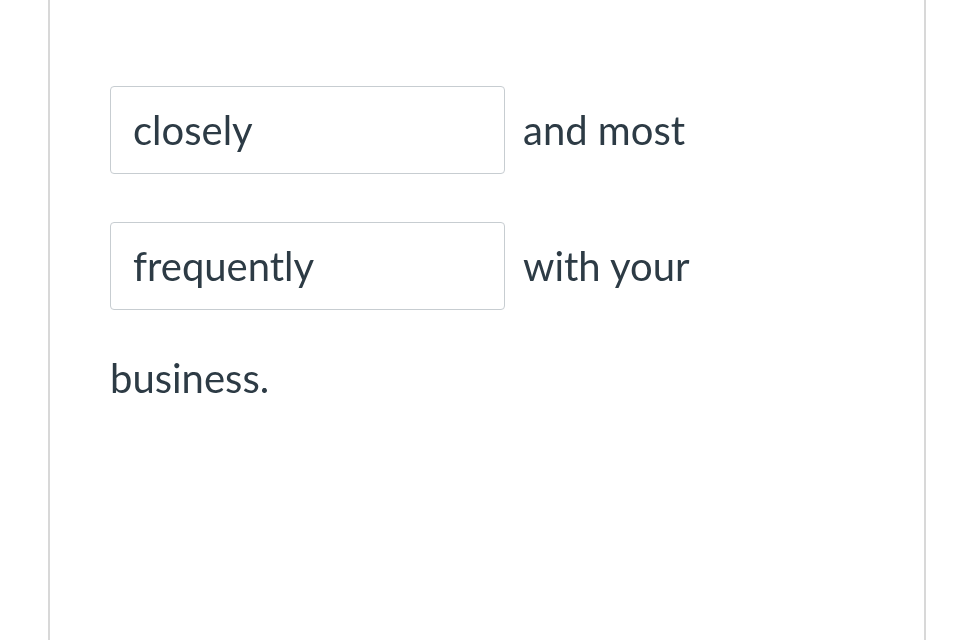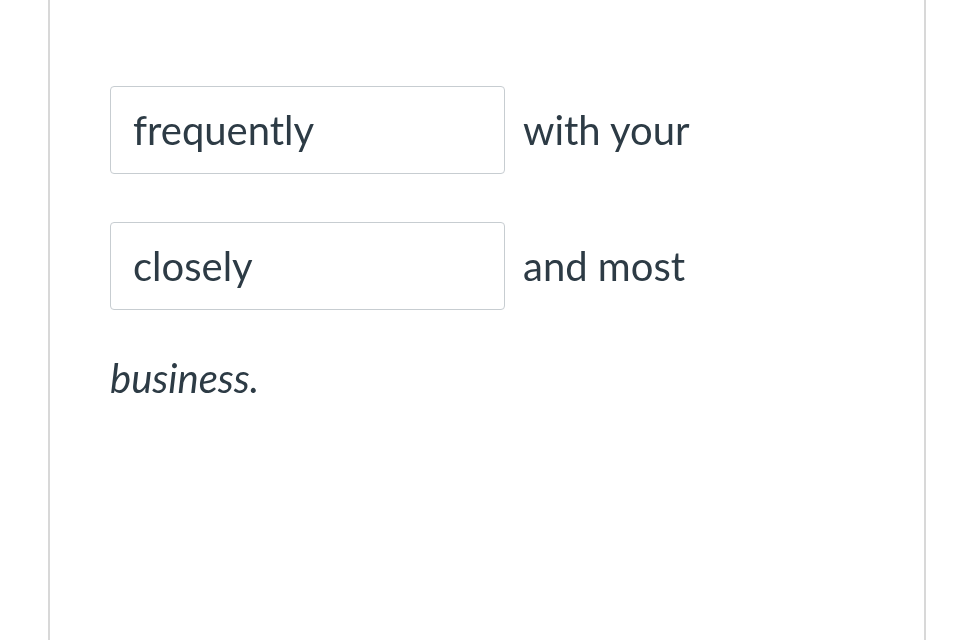--- a/index.html
+++ b/index.html
@@ -55,23 +55,23 @@
       font-size: 40px;
       color: #2d3b45;
     }
   </style>
 </head>
 <body>
 
 <div class="container">
 
   <div class="row-with-input">
+    <input type="text" class="blank-input" value="closely" style="">
+    <span class="after-input-text">and most</span>
+  </div>
+
+  <div class="row-with-input">
     <input type="text" class="blank-input" value="frequently" style="">
     <span class="after-input-text">with your</span>
   </div>
 
-  <div class="row-with-input">
-    <input type="text" class="blank-input" value="closely" style="">
-    <span class="after-input-text">and most</span>
-  </div>
-
-  <div class="text-segment" style="margin-top: 18px; font-style: italic;">business.</div>
+  <div class="text-segment" style="margin-top: 18px;">business.</div>
 </div>
 
 </body></html>

